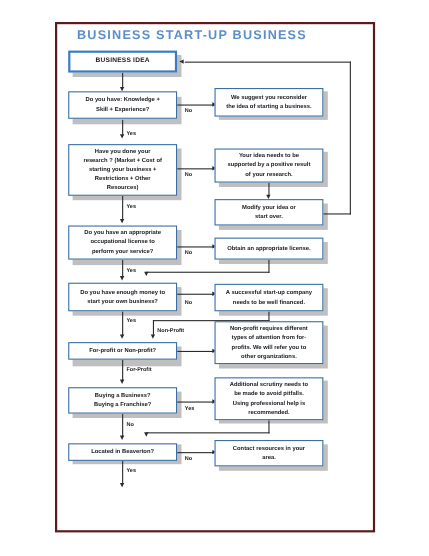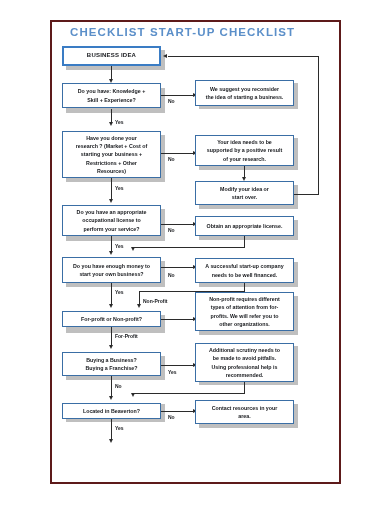--- a/index.html
+++ b/index.html
@@ -105,21 +105,21 @@
     font-family:"Liberation Sans", sans-serif;
   }
 </style>
 </head>
 <body>
 
 <div id="root">
 
   <div class="frame"></div>
 
-  <div class="title">CHECKLIST START-UP CHECKLIST</div>
+  <div class="title">BUSINESS START-UP BUSINESS</div>
 
   <div class="shadow" style="left:66px;top:50px;width:99px;height:20px;"></div>
   <div class="shadow" style="left:66px;top:88px;width:99px;height:25px;"></div>
   <div class="shadow" style="left:199px;top:83px;width:99px;height:26px;"></div>
   <div class="shadow" style="left:66px;top:135px;width:99px;height:47px;"></div>
   <div class="shadow" style="left:199px;top:138px;width:99px;height:32px;"></div>
   <div class="shadow" style="left:199px;top:185px;width:99px;height:24px;"></div>
   <div class="shadow" style="left:66px;top:209px;width:99px;height:32px;"></div>
   <div class="shadow" style="left:199px;top:220px;width:99px;height:20px;"></div>
   <div class="shadow" style="left:66px;top:261px;width:99px;height:26px;"></div>

